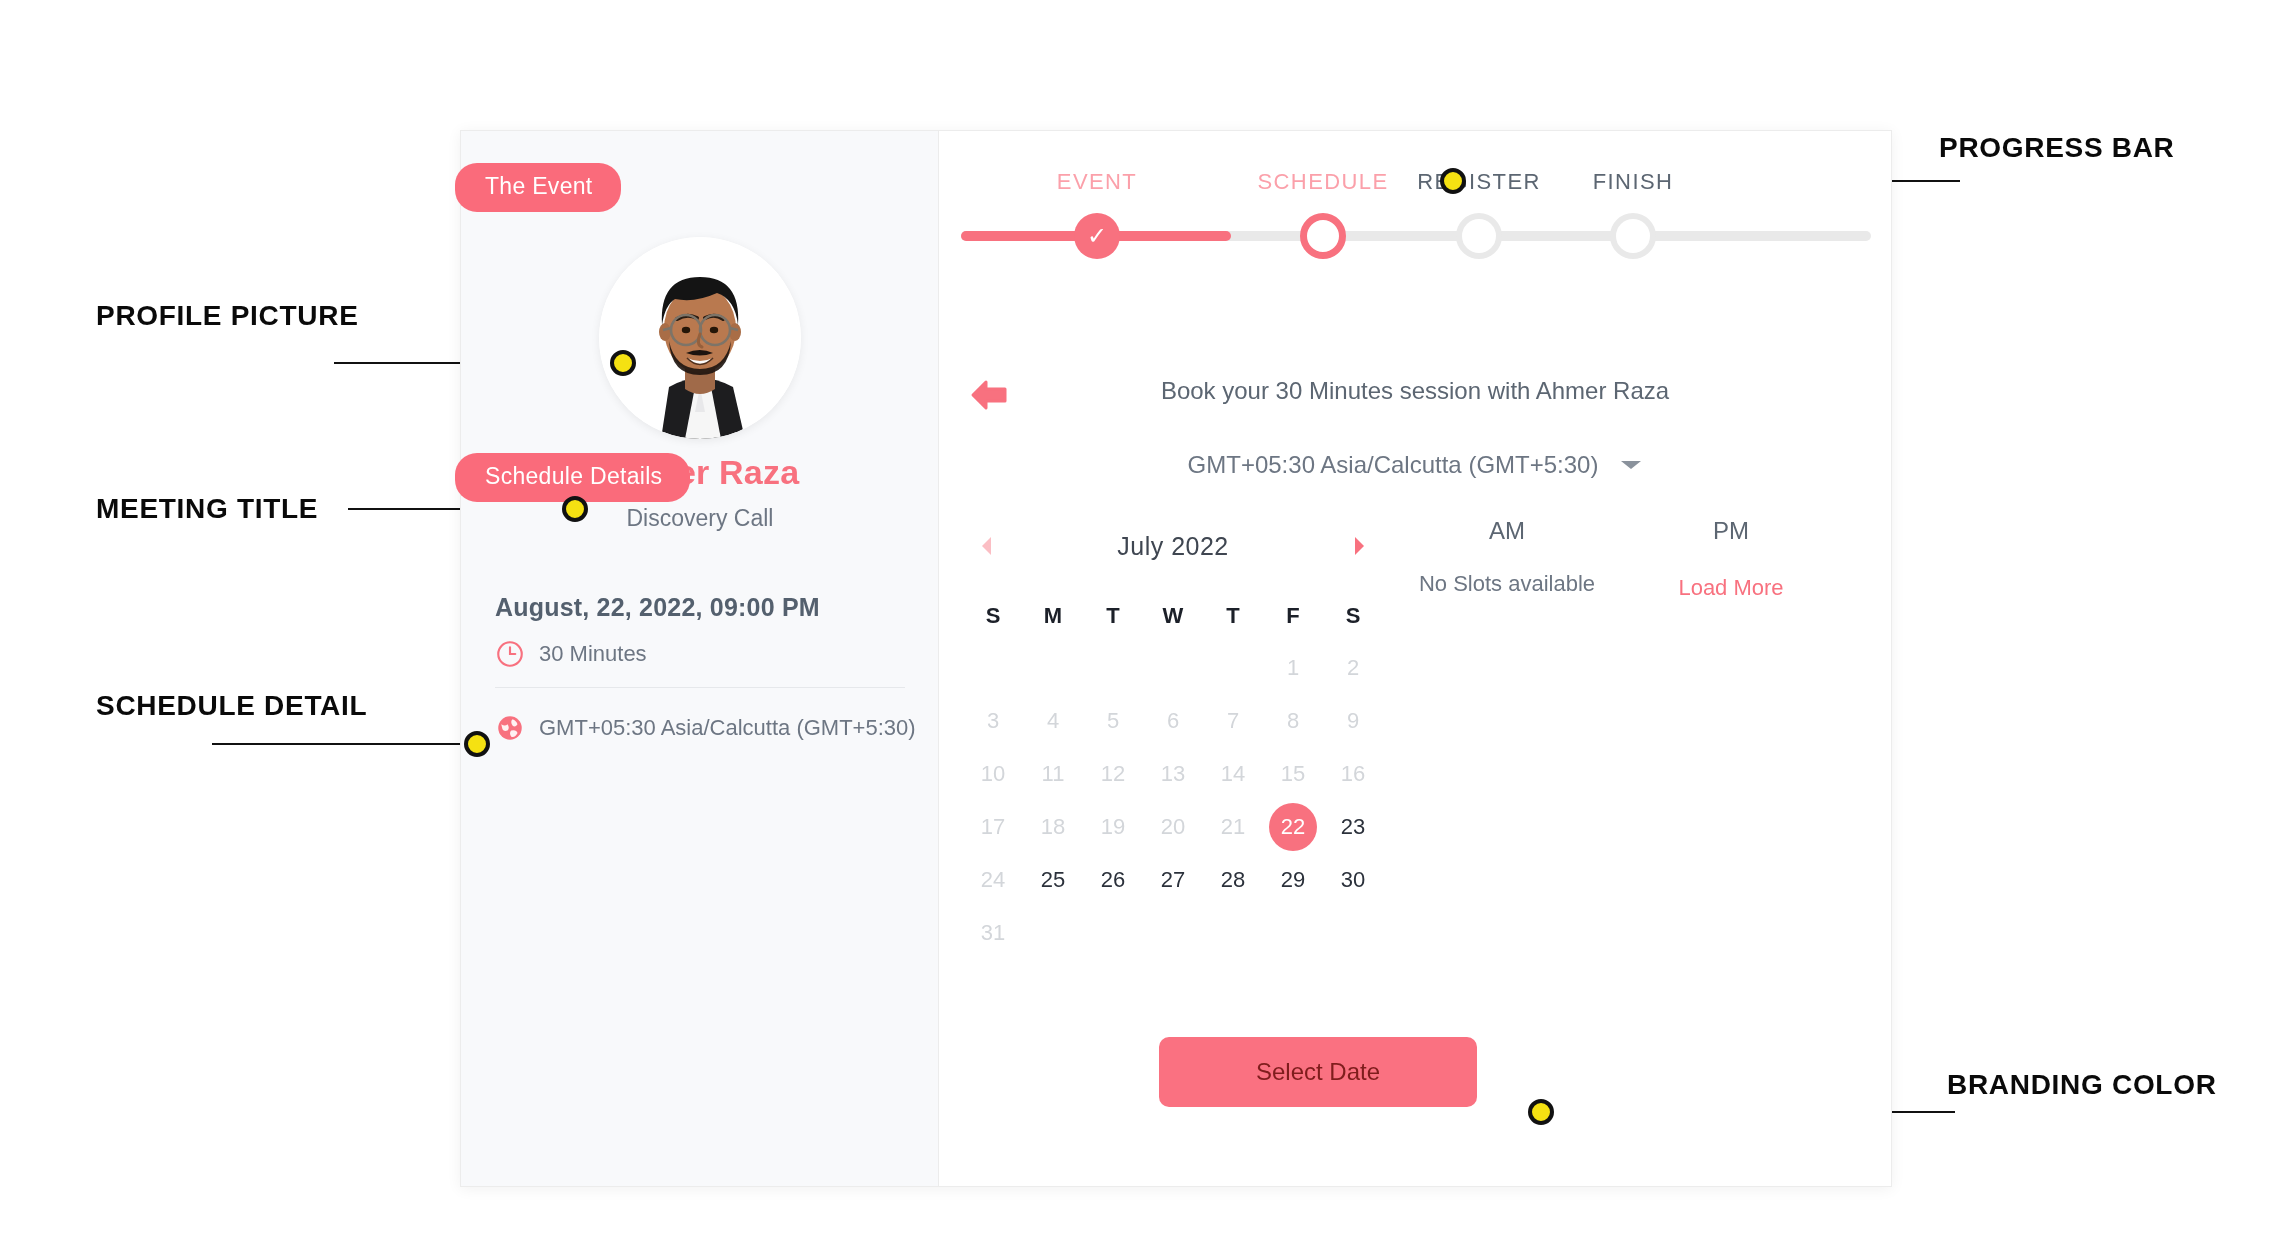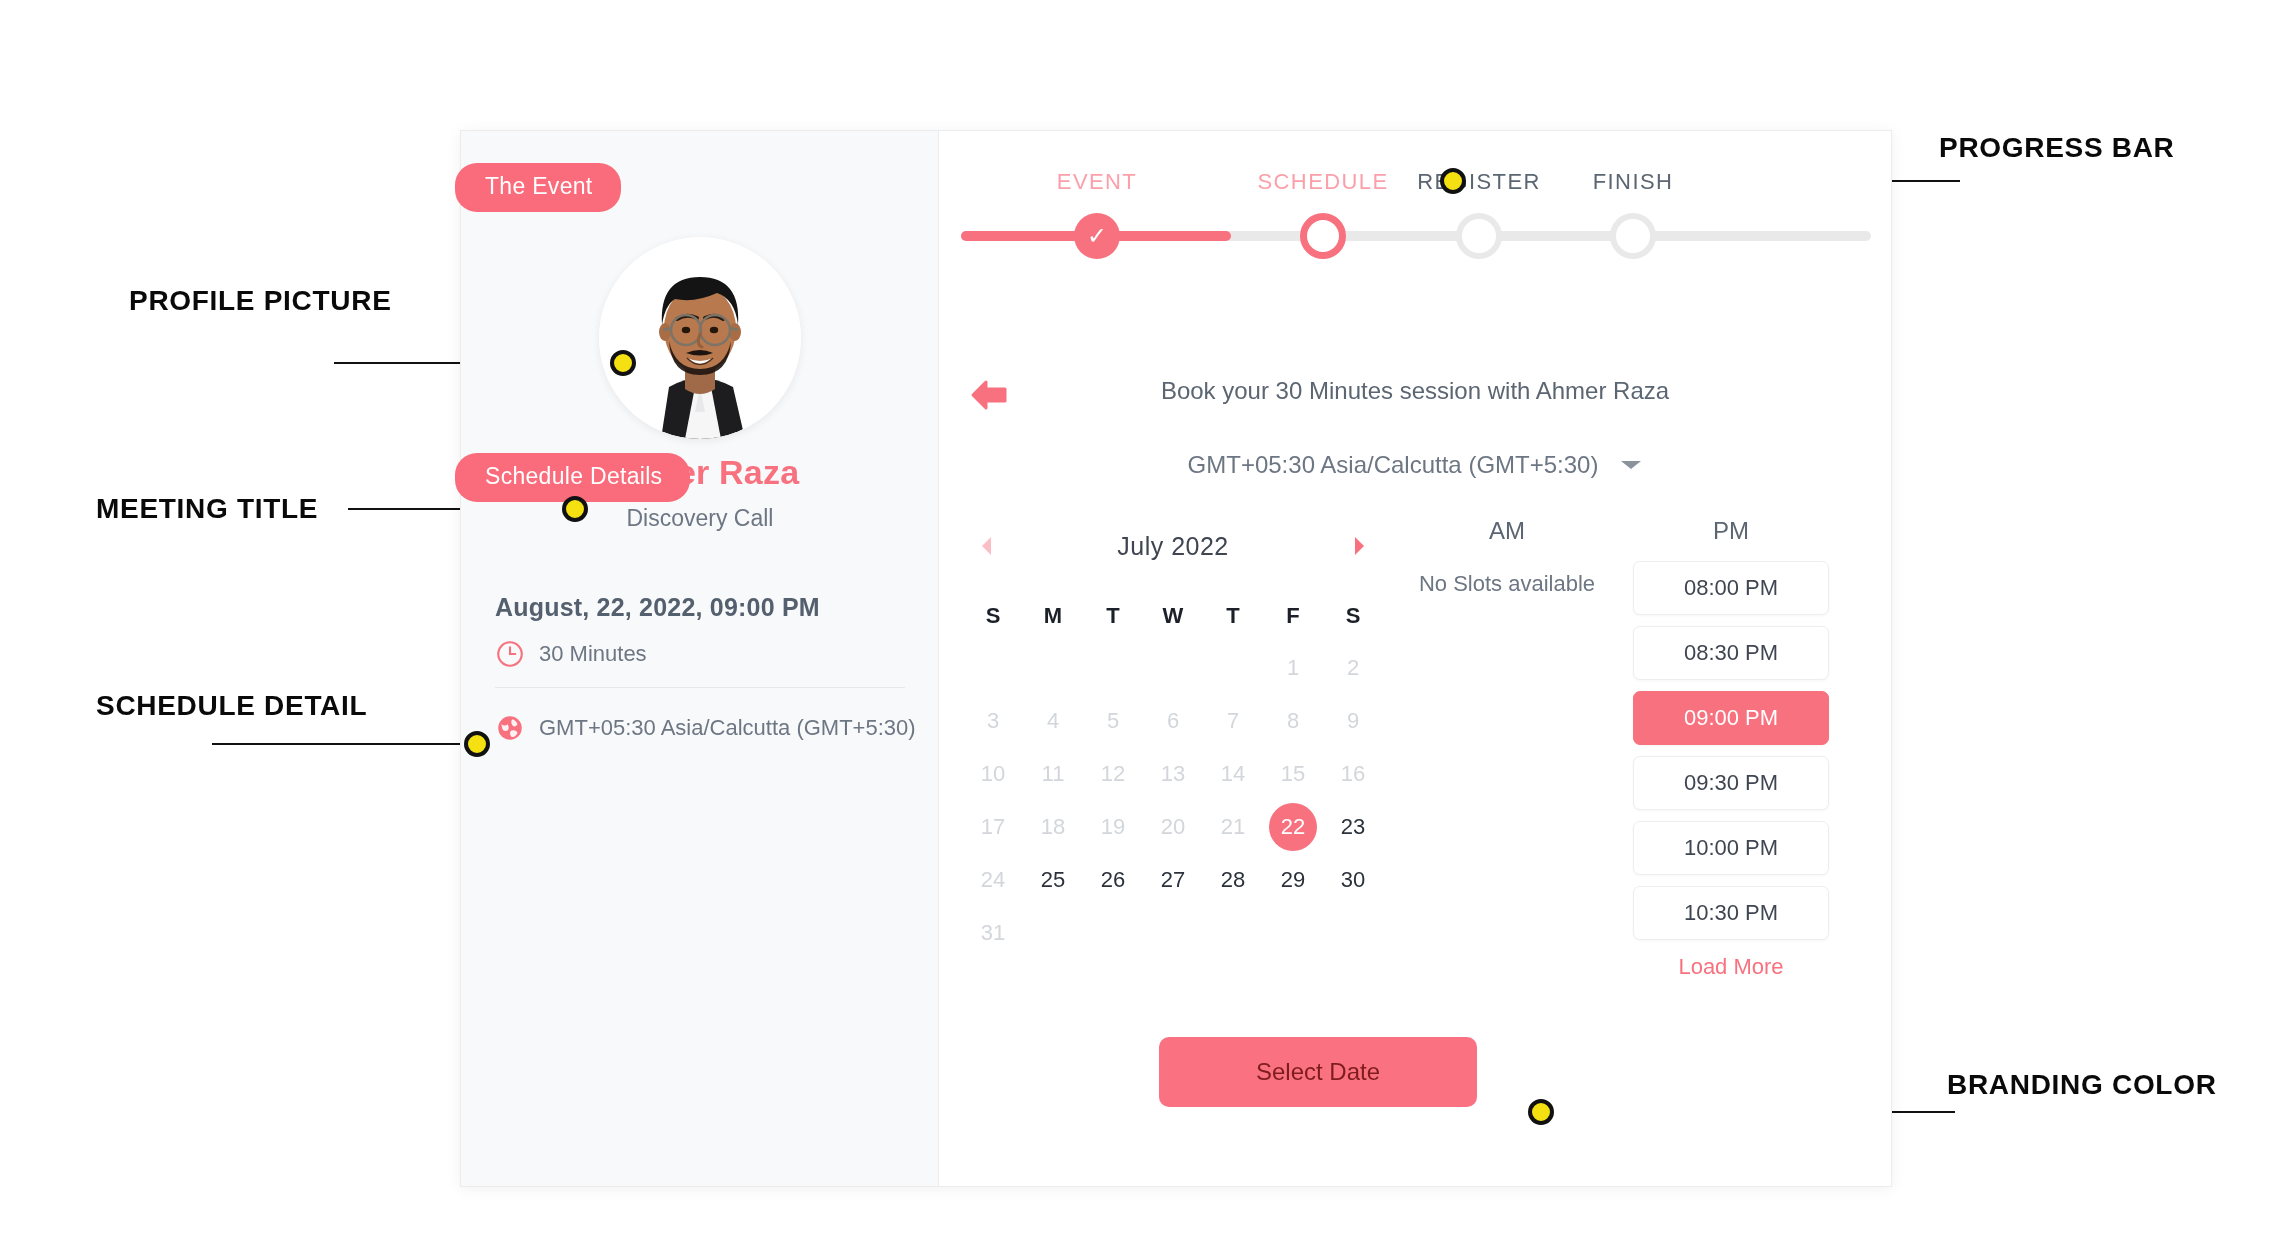--- a/index.html
+++ b/index.html
@@ -363,21 +363,21 @@
     font-size: 24px;
     font-family: "Liberation Sans", sans-serif;
     cursor: pointer;
   }
 </style>
 </head>
 <body>
 
 <div id="stage">
 
-  <div class="anno-label" style="left:96px; top:285px;margin-left:33px;">PROFILE PICTURE</div>
+  <div class="anno-label" style="left:96px; top:300px;">PROFILE PICTURE</div>
   <div class="anno-line" style="left:334px; top:362px; width:288px;"></div>
   <div class="anno-dot" style="left:610px; top:350px;"></div>
 
   <div class="anno-label" style="left:96px; top:493px;">MEETING TITLE</div>
   <div class="anno-line" style="left:348px; top:508px; width:232px;"></div>
   <div class="anno-dot" style="left:562px; top:496px;"></div>
 
   <div class="anno-label" style="left:96px; top:690px;">SCHEDULE DETAIL</div>
   <div class="anno-line" style="left:212px; top:743px; width:282px;"></div>
   <div class="anno-dot" style="left:464px; top:731px;"></div>
@@ -564,28 +564,20 @@
           </div>
       </div>
 
       <div id="slots">
         <div class="slot-col">
           <div class="slot-col-head">AM</div>
           <div class="no-slots">No Slots available</div>
         </div>
         <div class="slot-col">
           <div class="slot-col-head">PM</div>
-          <div id="pm-list">
-              <div class="slot">08:00 PM</div>
-              <div class="slot">08:30 PM</div>
-              <div class="slot selected">09:00 PM</div>
-              <div class="slot">09:30 PM</div>
-              <div class="slot">10:00 PM</div>
-              <div class="slot">10:30 PM</div>
-            </div>
           <div id="load-more">Load More</div>
         </div>
       </div>
 
       <button id="select-date-btn">Select Date</button>
     </div>
   </div>
 </div>
 
 </body></html>

